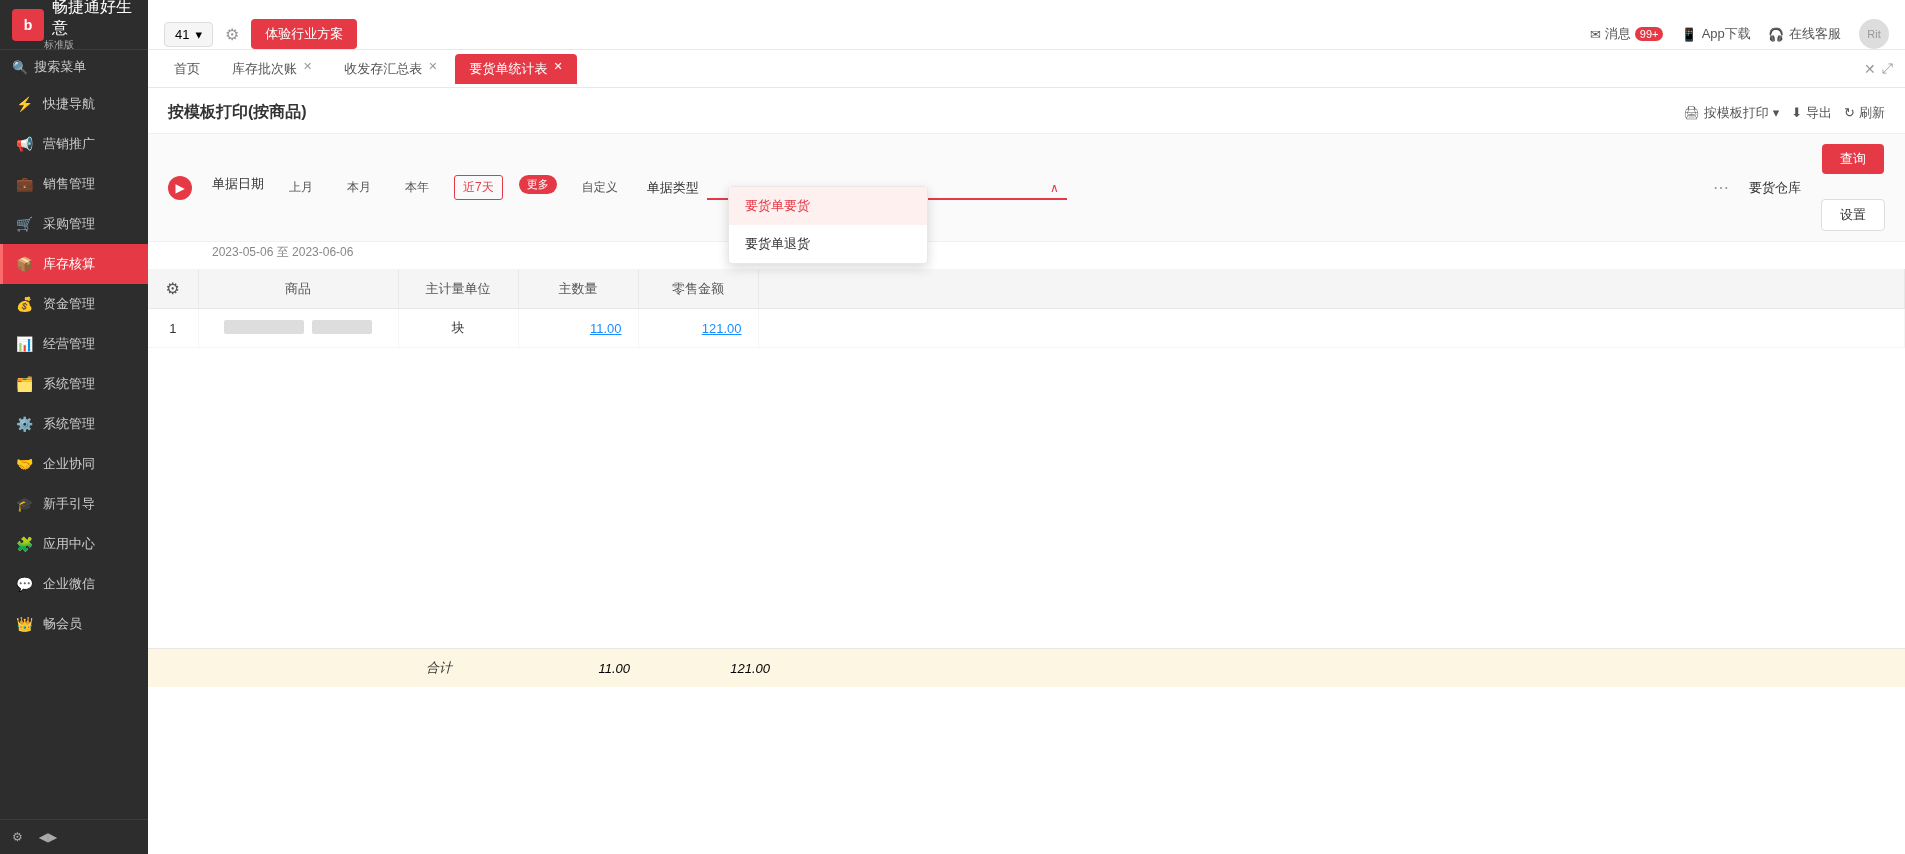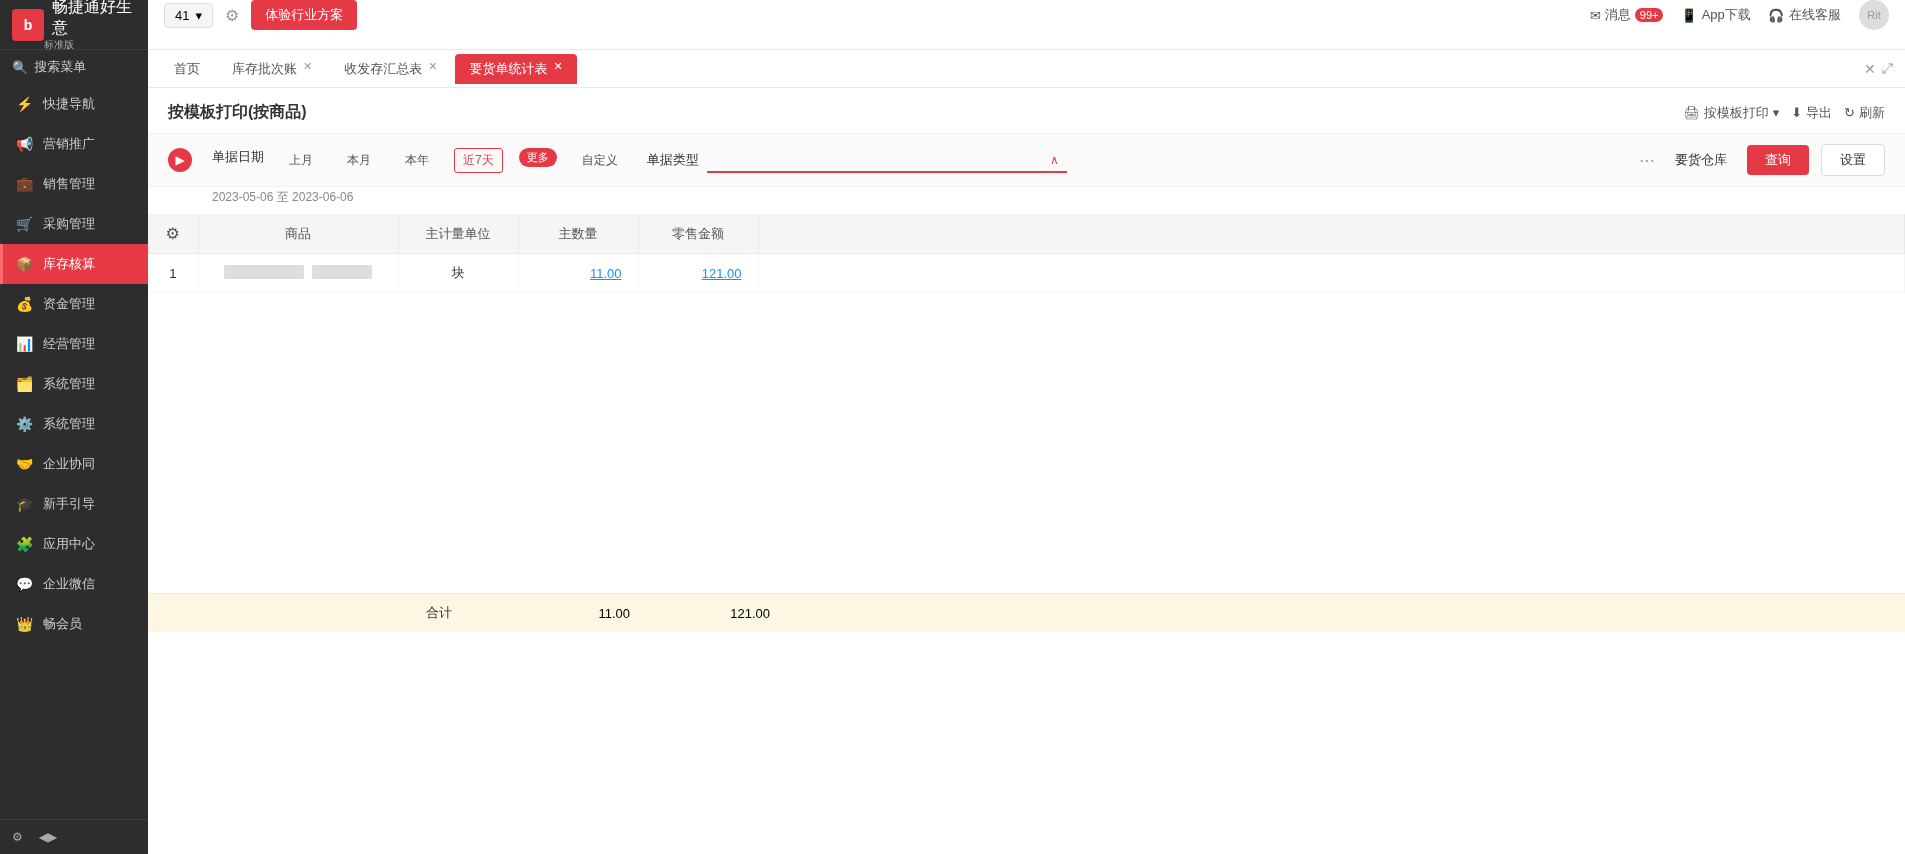--- a/index.html
+++ b/index.html
@@ -21,21 +21,21 @@
     .sidebar-item.active { background: #e63946; color: white; border-left: 3px solid #ff6b6b; }
     .sidebar-item-icon { width: 20px; height: 20px; margin-right: 8px; display: flex; align-items: center; justify-content: center; font-size: 14px; }
 
     .sidebar-footer { padding: 10px 12px; border-top: 1px solid #3d3d3d; display: flex; align-items: center; gap: 16px; color: #aaa; font-size: 12px; }
     .sidebar-footer span { cursor: pointer; }
 
     
     .main { flex: 1; display: flex; flex-direction: column; overflow: hidden; }
 
     
-    .topbar { height: 50px; background: white; display: flex; align-items: flex-start; padding: 0 16px; border-bottom: 1px solid #e8e8e8; justify-content: space-between; flex-shrink: 0; }
+    .topbar { height: 50px; background: white; display: flex; align-items: flex-end; padding: 0 16px; border-bottom: 1px solid #e8e8e8; justify-content: space-between; flex-shrink: 0; }
     .topbar-left { display: flex; align-items: center; gap: 12px; }
     .topbar-selector { display: flex; align-items: center; gap: 6px; background: #f5f5f5; border: 1px solid #ddd; border-radius: 4px; padding: 4px 10px; cursor: pointer; font-size: 13px; }
     .topbar-gear { color: #999; cursor: pointer; font-size: 16px; }
     .topbar-btn-red { background: #e63946; color: white; border: none; border-radius: 4px; padding: 6px 14px; font-size: 13px; cursor: pointer; }
     .topbar-right { display: flex; align-items: center; gap: 18px; color: #555; font-size: 13px; }
     .topbar-right-item { display: flex; align-items: center; gap: 4px; cursor: pointer; }
     .badge { background: #e63946; color: white; border-radius: 10px; padding: 1px 5px; font-size: 11px; }
     .topbar-avatar { width: 30px; height: 30px; background: #ddd; border-radius: 50%; }
 
     
@@ -72,21 +72,21 @@
     .filter-chevron { position: absolute; right: 8px; top: 50%; transform: translateY(-50%); color: #e63946; cursor: pointer; font-size: 12px; }
     .filter-more-btn { color: #999; cursor: pointer; font-size: 16px; }
 
     
     .dropdown-overlay { position: absolute; top: 52px; left: 580px; z-index: 100; background: white; border: 1px solid #e8e8e8; border-radius: 4px; box-shadow: 0 4px 12px rgba(0,0,0,0.15); min-width: 200px; }
     .dropdown-item { padding: 10px 16px; cursor: pointer; font-size: 13px; color: #333; }
     .dropdown-item.selected { background: #fff0f0; color: #e63946; }
 
     .filter-warehouse-group { display: flex; align-items: center; gap: 8px; }
 
-    .action-btns { display: flex; align-items: center; gap: 12px; margin-left: auto; }
+    .action-btns { display: flex; align-items: center; gap: 25px; margin-left: auto; flex-direction: column; }
     .btn-query { background: #e63946; color: white; border: none; border-radius: 4px; padding: 6px 18px; font-size: 13px; cursor: pointer; }
     .btn-set { background: white; color: #333; border: 1px solid #ddd; border-radius: 4px; padding: 6px 18px; font-size: 13px; cursor: pointer; }
 
     
     .table-wrap { padding: 0; }
     table { width: 100%; border-collapse: collapse; font-size: 13px; }
     thead tr { background: #f5f5f5; }
     th { padding: 10px 16px; text-align: center; color: #555; font-weight: normal; border-bottom: 1px solid #e8e8e8; border-right: 1px solid #e8e8e8; white-space: nowrap; }
     td { padding: 10px 16px; text-align: center; color: #333; border-bottom: 1px solid #f5f5f5; border-right: 1px solid #f5f5f5; }
     .td-num { text-align: right; color: #1890ff; text-decoration: underline; cursor: pointer; }
@@ -292,20 +292,24 @@
           <div class="action-btns">
             <button class="btn-query">查询</button>
             <button class="btn-set">设置</button>
           </div>
         </div>
 
         <div style="padding: 2px 20px 8px 64px; font-size:12px; color:#888;">
           <span>2023-05-06 至 2023-06-06</span>
         </div>
 
+        <div class="dropdown-overlay">
+          <div class="dropdown-item selected">要货单要货</div>
+          <div class="dropdown-item">要货单退货</div>
+        </div>
       </div>
 
       <div class="table-wrap">
         <table>
           <thead>
             <tr>
               <th style="width:50px;">
                 <span class="th-settings">⚙</span>
               </th>
               <th style="width:200px;">商品</th>
@@ -326,21 +330,21 @@
               <td class="td-num">11.00</td>
               <td class="td-num">121.00</td>
               <td></td>
             </tr>
           </tbody>
         </table>
       </div>
 
       <div style="height:300px;"></div>
       <div class="table-footer">
-        <div style="display:flex;align-items:center;width:100%;gap:0;">
+        <div style="display:flex;align-items:center;width:100%;gap:0;font-style:italic;">
           <div style="width:262px;"></div>
           <div style="min-width:100px;font-size:13px;color:#333;">合计</div>
           <div style="min-width:120px;text-align:right;font-size:13px;padding-right:16px;">11.00</div>
           <div style="min-width:0;width:20px;"></div>
           <div style="min-width:120px;text-align:right;font-size:13px;padding-right:16px;">121.00</div>
         </div>
       </div>
 
     </div>
   </div>

